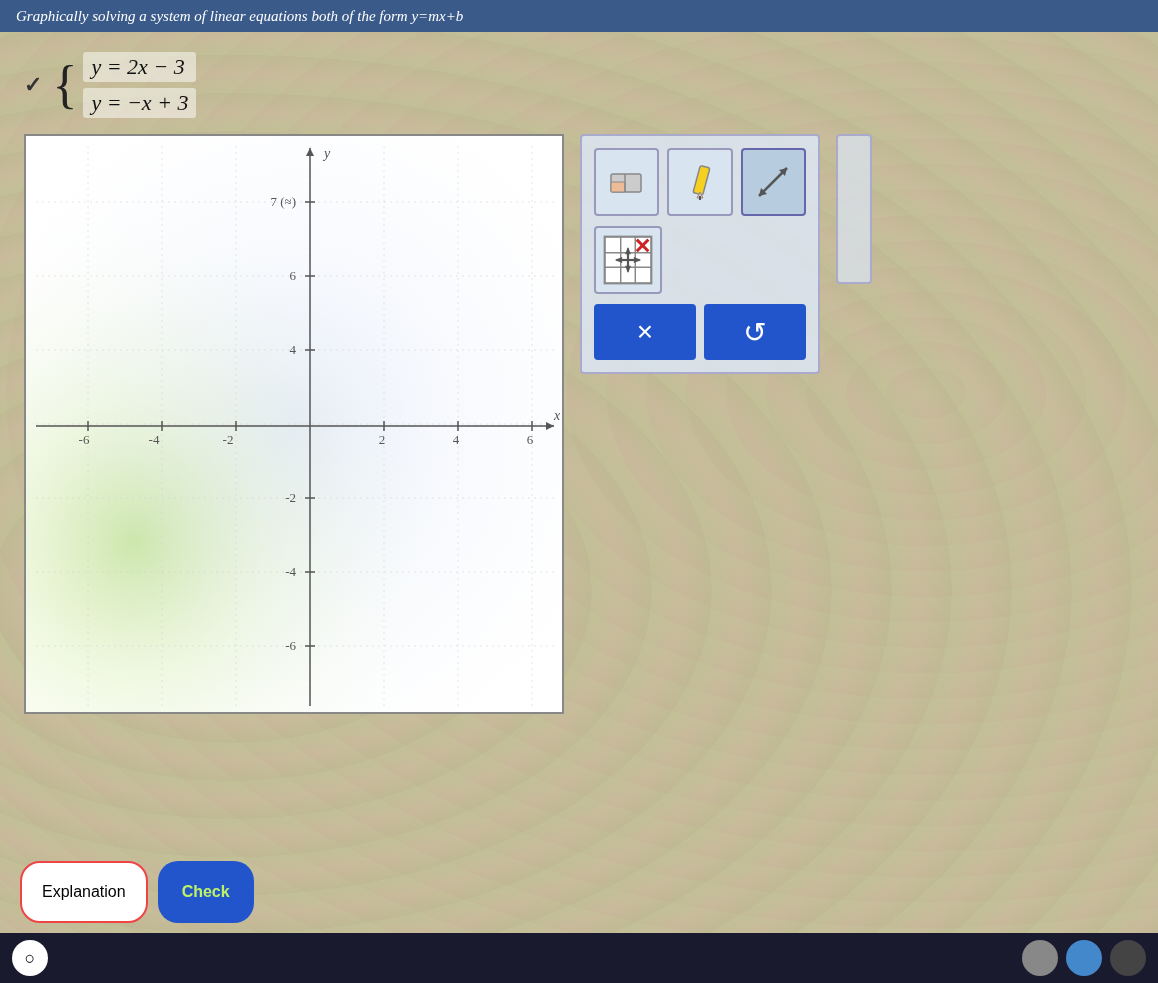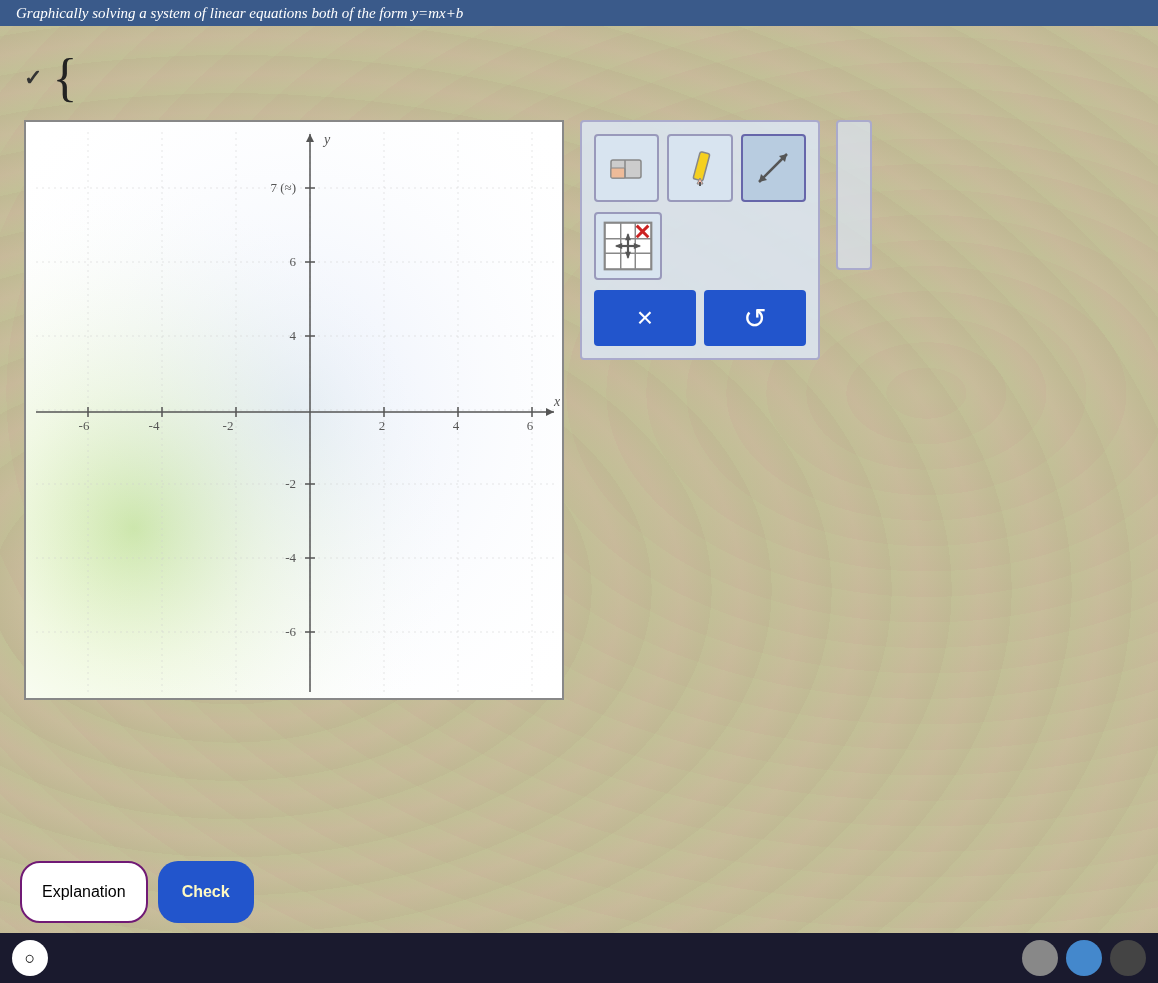--- a/index.html
+++ b/index.html
@@ -27,21 +27,21 @@
         rgba(200,210,160,0.2) 0px,
         transparent 40px
       );
       background-color: #c8b89a;
     }
 
     
     .header-bar {
       position: absolute;
       top: 0; left: 0; right: 0;
-      height: 26px;
+      height: 32px;
       background: #3a5a8a;
       display: flex;
       align-items: center;
       padding: 0 16px;
       z-index: 10;
     }
     .header-text {
       color: white;
       font-size: 15px;
       font-style: italic;
@@ -207,35 +207,35 @@
       position: absolute;
       bottom: 60px;
       left: 20px;
       display: flex;
       gap: 10px;
       z-index: 10;
     }
 
     .btn-explanation {
       background: white;
-      border: 2px solid #701a75;
+      border: 2px solid #ef4444;
       border-radius: 20px;
       padding: 20px 20px;
       font-size: 16px;
       cursor: pointer;
       font-family: Arial, sans-serif;
     }
 
     .btn-check {
       background: #2255cc;
       border: none;
       border-radius: 20px;
       padding: 8px 24px;
       font-size: 16px;
-      color: #fef9c3;
+      color: #bef264;
       cursor: pointer;
       font-family: Arial, sans-serif;
       font-weight: bold;
     }
 
     
     .taskbar {
       position: absolute;
       bottom: 0; left: 0; right: 0;
       height: 50px;
@@ -269,20 +269,24 @@
 <div class="header-bar">
   <span class="header-text">Graphically solving a system of linear equations both of the form y=mx+b</span>
 </div>
 
 <div class="main-content">
 
   <div class="equations-container">
     <span class="checkmark">✓</span>
     <div class="brace-wrapper">
       <span class="big-brace">{</span>
+      <div class="equations-list">
+        <div class="equation">y = 2x − 3</div>
+        <div class="equation">y = −x + 3</div>
+      </div>
     </div>
   </div>
 
 
   <div class="graph-tools-row">
 
     <div class="graph-container">
       <svg width="540" height="580">
 
         <defs>

